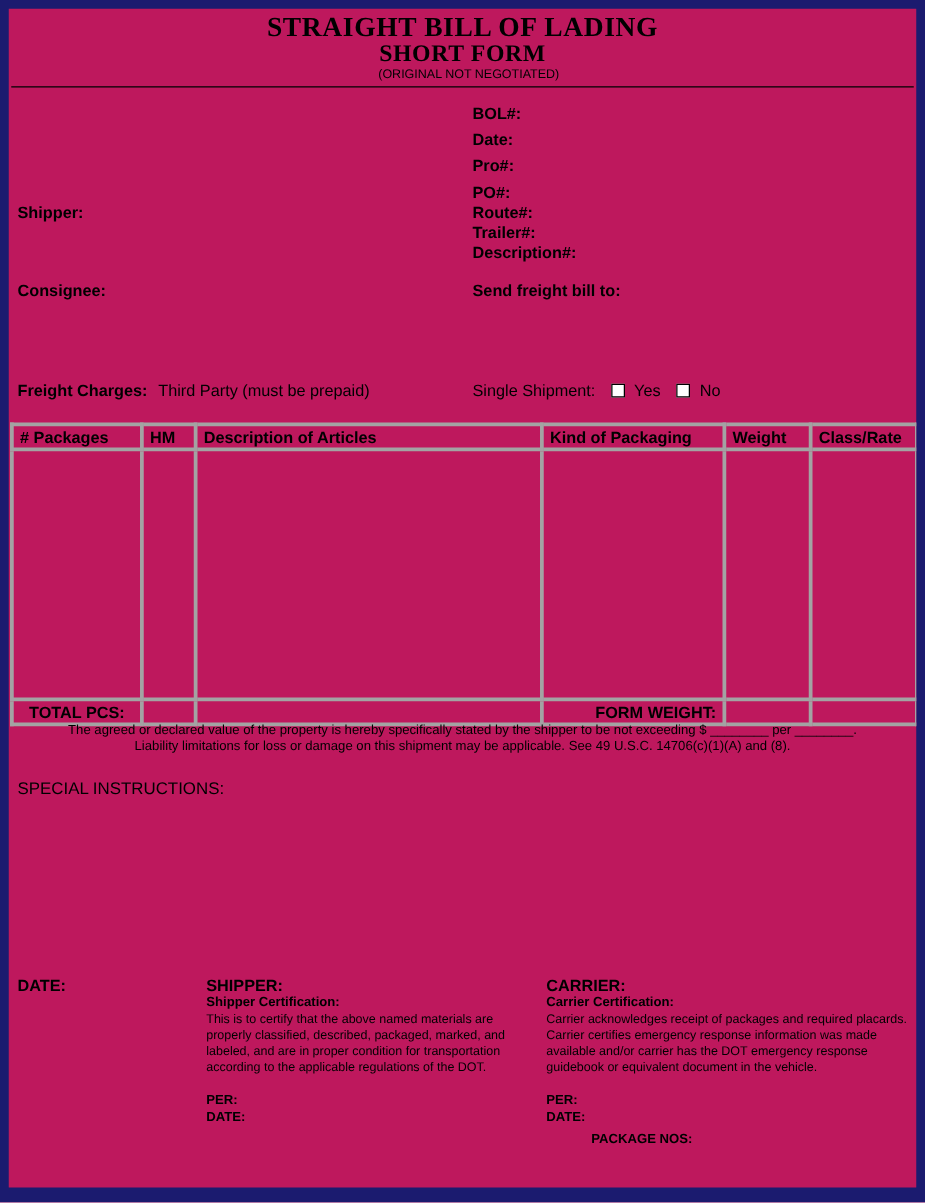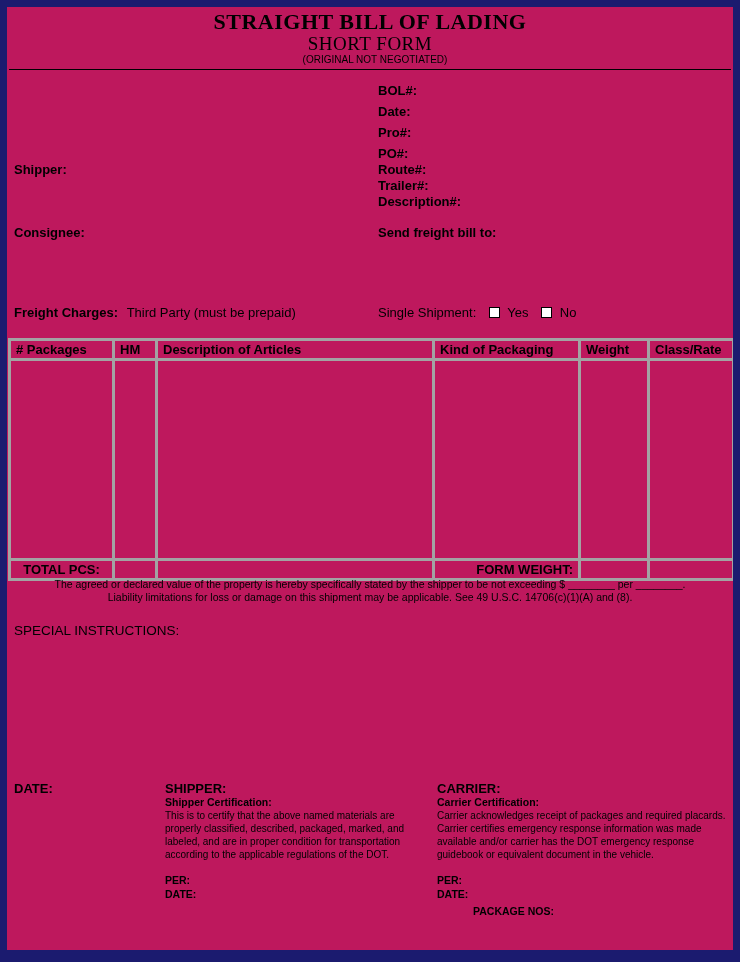--- a/index.html
+++ b/index.html
@@ -11,21 +11,21 @@
     width: 740px;
     height: 962px;
     background: #be185d;
     border: 7px solid #1b1b6f;
     border-bottom-width: 12px;
     overflow: hidden;
   }
 
   .title-block { text-align: center; padding-top: 3px; }
   .t1 { font-family: "Liberation Serif", serif; font-weight: bold; font-size: 22px; line-height: 23px; letter-spacing: .5px; }
-  .t2 { font-family: "Liberation Serif", serif; font-weight: normal; font-size: 19px; line-height: 21px; letter-spacing: .5px; }
+  .t2 { font-family: "Liberation Serif", serif; font-weight: bold; font-size: 19px; line-height: 21px; letter-spacing: .5px; }
   .t3 { font-size: 10px; line-height: 12px; padding-left: 10px; }
   .rule { border-top: 1px solid #000; margin: 3px 2px 0; }
 
   .abs { position: absolute; }
   .b { font-weight: bold; }
   .f13 { font-size: 13px; }
   .lh21 > div { line-height: 21px; }
   .lh16 > div { line-height: 16px; }
 
   .checkbox {

